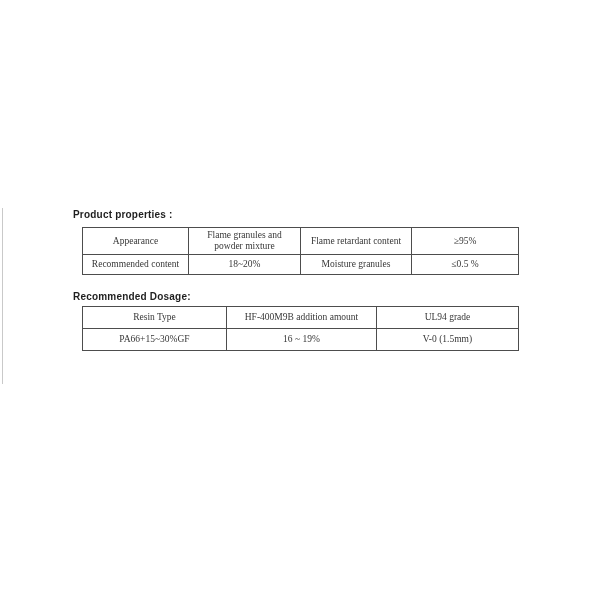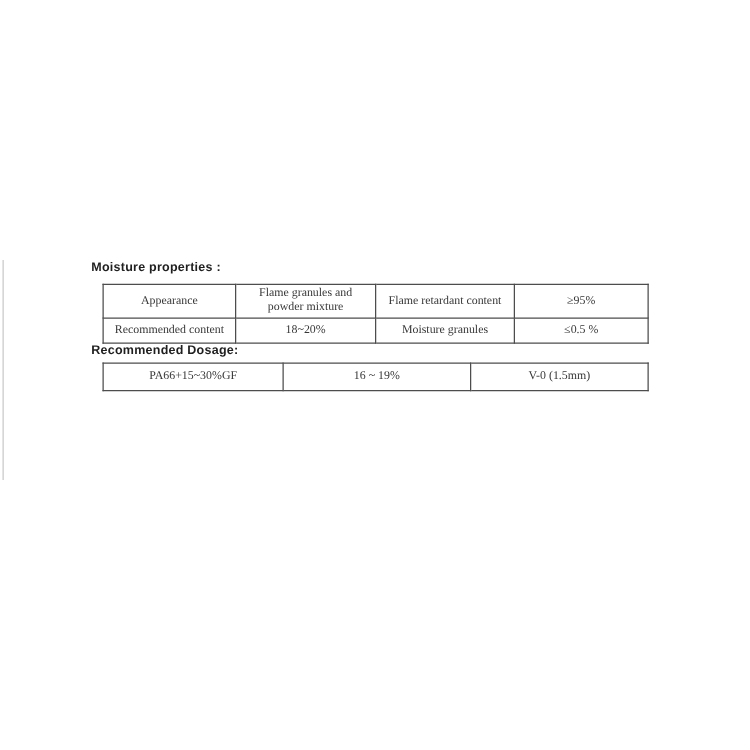--- a/index.html
+++ b/index.html
@@ -33,21 +33,21 @@
   }
   .heading {
     font-family: "Liberation Sans", sans-serif;
     font-weight: bold;
     font-size: 10px;
     line-height: 11px;
     color: #1f1f1f;
     letter-spacing: 0.2px;
   }
   .heading-2 {
-    margin-top: 0;
+    margin-top: 16px;
   }
   table {
     border-collapse: collapse;
     table-layout: fixed;
     margin-left: 9px;
     width: 436px;
     color: #373737;
     border-radius: 16px;
   }
   .tbl-1 { margin-top: 7px; }
@@ -68,21 +68,21 @@
 </style>
 </head>
 <body>
 
 <div class="canvas">
 
   <div class="edge-line"></div>
 
   <div class="doc">
 
-    <div class="heading">Moisture properties :</div>
+    <div class="heading">Product properties :</div>
 
     <table class="tbl-1">
       <colgroup>
         <col style="width:106px">
           <col style="width:112px">
         <col style="width:111px">
           <col style="width:107px">
       </colgroup>
       <tbody>
         <tr class="row-tall">
@@ -103,20 +103,25 @@
     <div class="heading heading-2">Recommended Dosage:</div>
 
     <table class="tbl-2">
       <colgroup>
         <col style="width:144px">
           <col style="width:150px">
           <col style="width:142px">
       </colgroup>
       <tbody>
         <tr>
+          <td>Resin Type</td>
+          <td>HF-400M9B addition amount</td>
+          <td>UL94 grade</td>
+        </tr>
+        <tr>
           <td>PA66+15~30%GF</td>
           <td>16 ~ 19%</td>
           <td>V-0 (1.5mm)</td>
         </tr>
       </tbody>
     </table>
 
   </div>
 </div>
 

